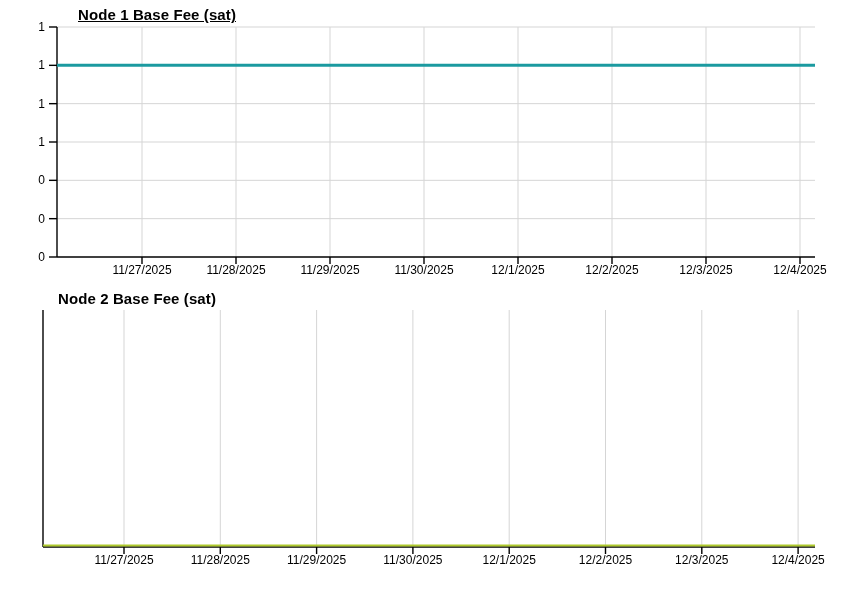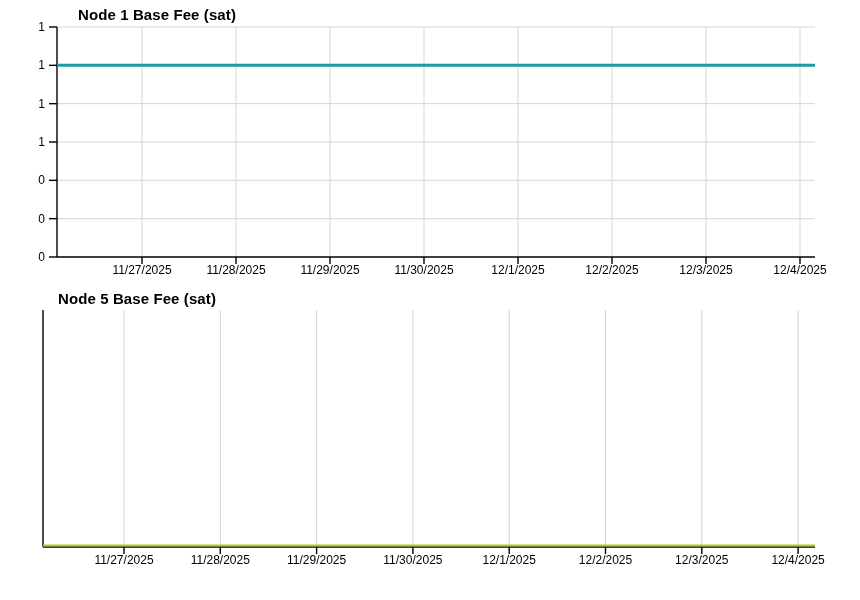--- a/index.html
+++ b/index.html
@@ -33,21 +33,21 @@
   svg text {
     font-family: "Liberation Sans", sans-serif;
     font-size: 12px;
     fill: #000000;
   }
 </style>
 </head>
 <body>
 
 <div class="chart-block" id="chart-0" style="top:0; height:287px;">
-  <div class="chart-title" style="left:78px; top:6px;">Node 1 Base Fee (sat)</div>
+  <div class="chart-title" style="left:78px; top:6px;text-decoration:underline;">Node 1 Base Fee (sat)</div>
   <svg class="chart-canvas" width="860" height="287">
       <line x1="142" y1="27" x2="142" y2="257" stroke="#d5d5d5" stroke-width="1"></line>
       <line x1="236" y1="27" x2="236" y2="257" stroke="#d5d5d5" stroke-width="1"></line>
       <line x1="330" y1="27" x2="330" y2="257" stroke="#d5d5d5" stroke-width="1"></line>
       <line x1="424" y1="27" x2="424" y2="257" stroke="#d5d5d5" stroke-width="1"></line>
       <line x1="518" y1="27" x2="518" y2="257" stroke="#d5d5d5" stroke-width="1"></line>
       <line x1="612" y1="27" x2="612" y2="257" stroke="#d5d5d5" stroke-width="1"></line>
       <line x1="706" y1="27" x2="706" y2="257" stroke="#d5d5d5" stroke-width="1"></line>
       <line x1="800" y1="27" x2="800" y2="257" stroke="#d5d5d5" stroke-width="1"></line>
       <line x1="57" y1="27" x2="815" y2="27" stroke="#d5d5d5" stroke-width="1"></line>
@@ -86,21 +86,21 @@
       <text x="612" y="274" text-anchor="middle">12/2/2025</text>
       <line x1="706" y1="257" x2="706" y2="264" stroke="#000000" stroke-width="1.4"></line>
       <text x="706" y="274" text-anchor="middle">12/3/2025</text>
       <line x1="800" y1="257" x2="800" y2="264" stroke="#000000" stroke-width="1.4"></line>
       <text x="800" y="274" text-anchor="middle">12/4/2025</text>
       <line x1="57" y1="65.33333333333331" x2="815" y2="65.33333333333331" stroke="#1b9aa0" stroke-width="3"></line>
     </svg>
 </div>
 
 <div class="chart-block" id="chart-1" style="top:287px; height:313px;">
-  <div class="chart-title" style="left:58px; top:3px;">Node 5 Base Fee (sat)</div>
+  <div class="chart-title" style="left:58px; top:3px;">Node 2 Base Fee (sat)</div>
   <svg class="chart-canvas" width="860" height="313">
       <line x1="124" y1="23" x2="124" y2="260" stroke="#d5d5d5" stroke-width="1"></line>
       <line x1="220.3" y1="23" x2="220.3" y2="260" stroke="#d5d5d5" stroke-width="1"></line>
       <line x1="316.6" y1="23" x2="316.6" y2="260" stroke="#d5d5d5" stroke-width="1"></line>
       <line x1="412.9" y1="23" x2="412.9" y2="260" stroke="#d5d5d5" stroke-width="1"></line>
       <line x1="509.2" y1="23" x2="509.2" y2="260" stroke="#d5d5d5" stroke-width="1"></line>
       <line x1="605.5" y1="23" x2="605.5" y2="260" stroke="#d5d5d5" stroke-width="1"></line>
       <line x1="701.8" y1="23" x2="701.8" y2="260" stroke="#d5d5d5" stroke-width="1"></line>
       <line x1="798.1" y1="23" x2="798.1" y2="260" stroke="#d5d5d5" stroke-width="1"></line>
       <line x1="43" y1="23" x2="43" y2="260" stroke="#000000" stroke-width="1.4"></line>

